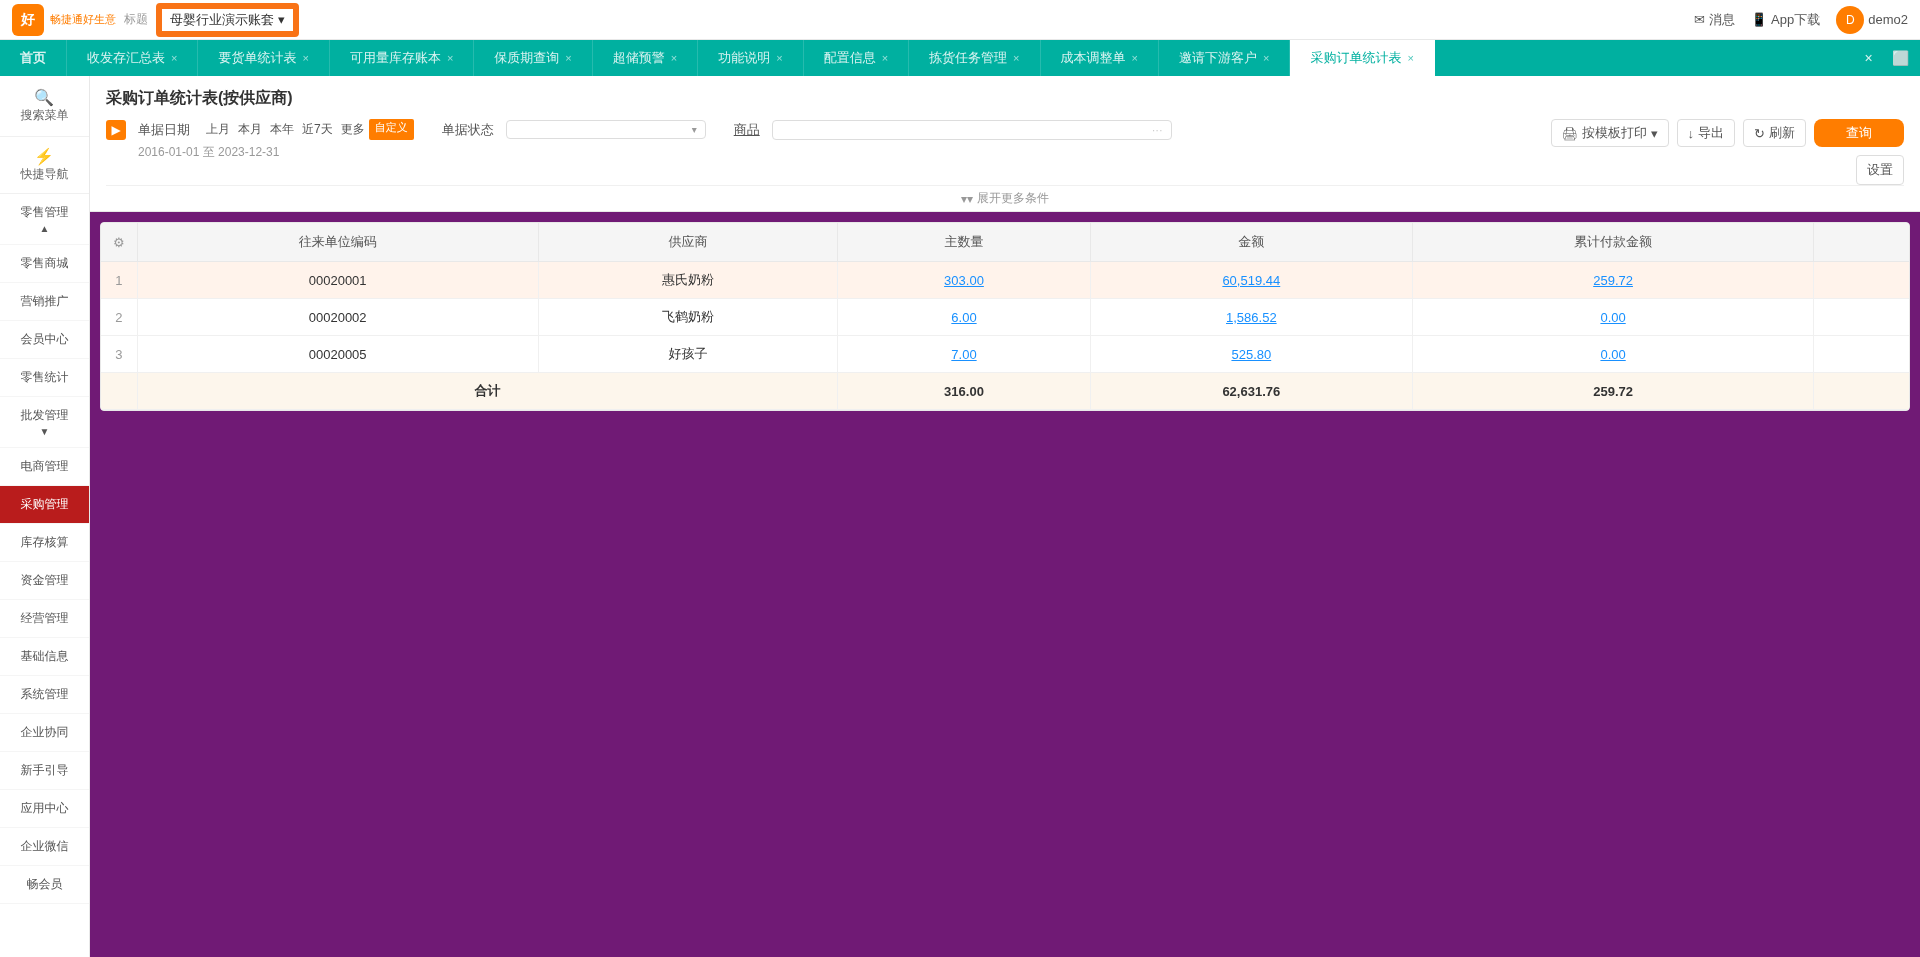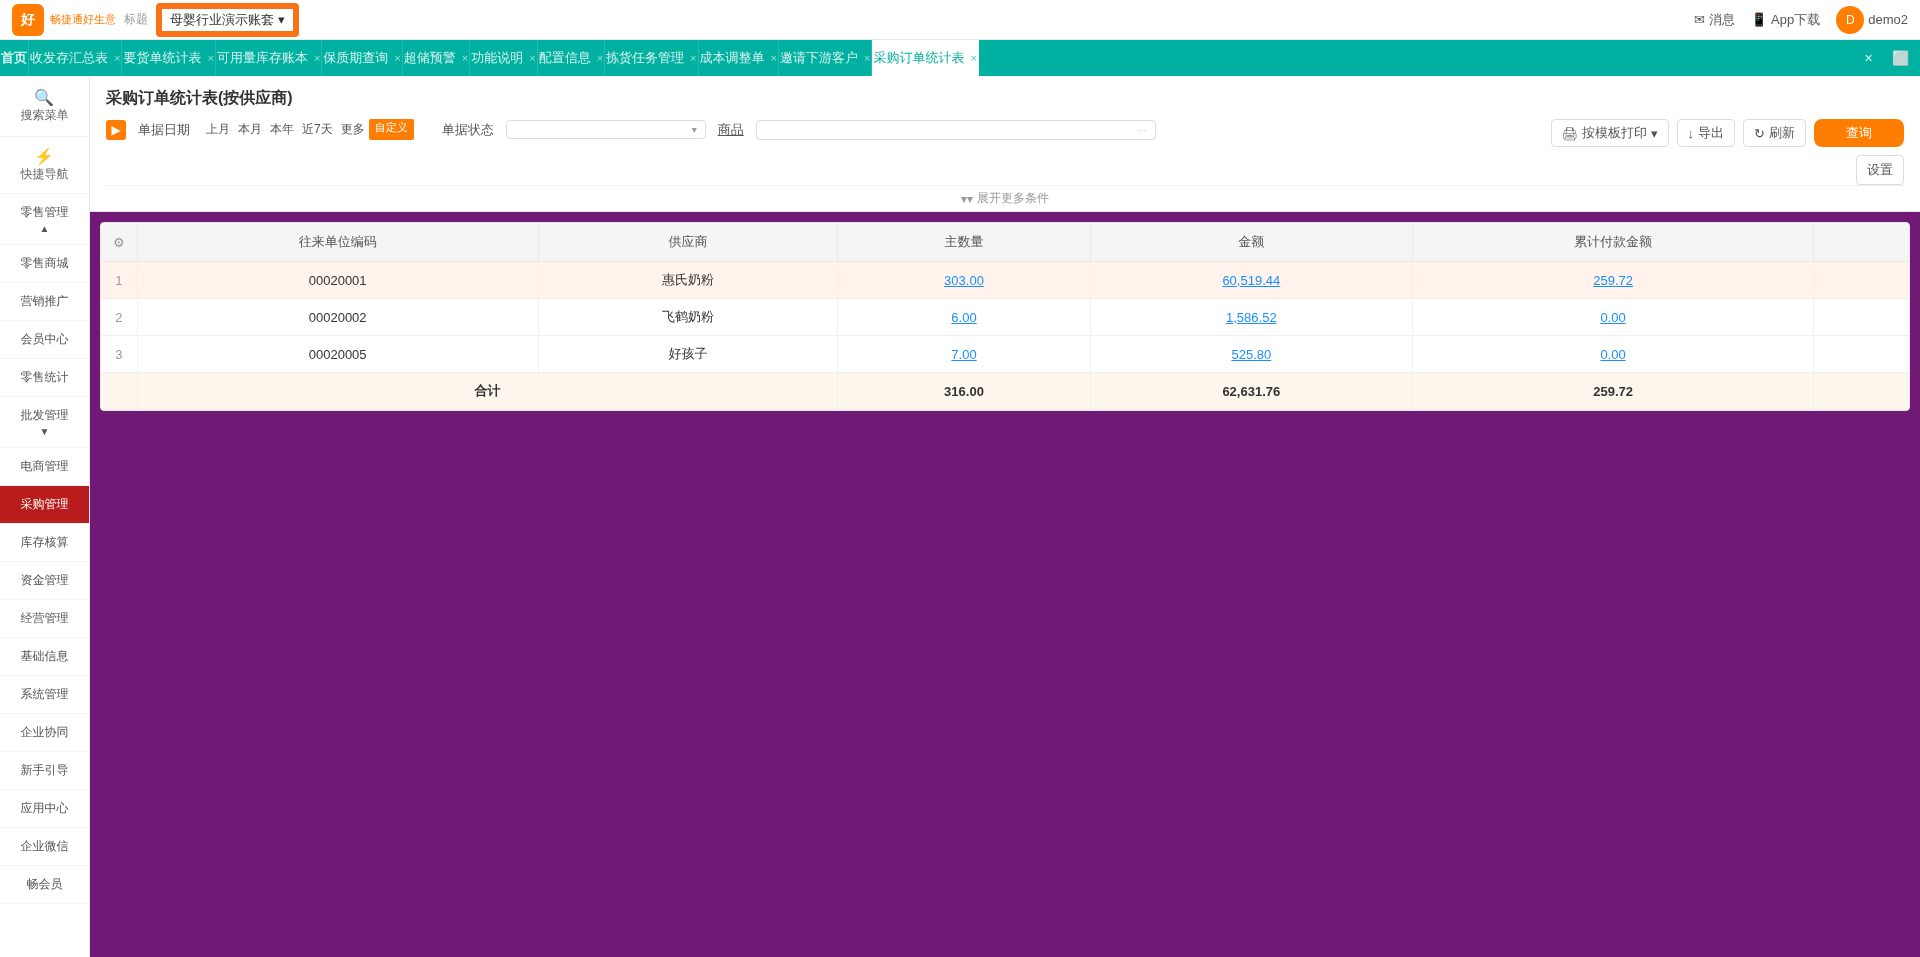--- a/index.html
+++ b/index.html
@@ -12,21 +12,21 @@
     .logo-icon { width: 32px; height: 32px; background: #ff7d00; border-radius: 6px; display: flex; align-items: center; justify-content: center; color: white; font-size: 14px; font-weight: bold; }
     .logo-text { font-size: 11px; color: #ff7d00; line-height: 1.2; }
     .breadcrumb-text { color: #999; font-size: 12px; }
     .workspace-selector { display: flex; align-items: center; gap: 4px; font-size: 13px; color: #333; cursor: pointer; border: 6px solid #f97316; border-radius: 4px; padding: 2px 8px; }
     .top-bar-right { display: flex; align-items: center; gap: 16px; }
     .top-right-item { display: flex; align-items: center; gap: 4px; font-size: 13px; color: #555; cursor: pointer; }
     .avatar { width: 28px; height: 28px; border-radius: 50%; background: #ff7d00; display: flex; align-items: center; justify-content: center; color: white; font-size: 12px; }
 
     
     .nav-tabs { background: #00b0a0; display: flex; align-items: center; height: 36px; overflow: hidden; }
-    .nav-tab { display: flex; align-items: center; gap: 4px; padding: 0 1px; height: 48px; color: rgba(255,255,255,0.85); font-size: 13px; cursor: pointer; white-space: nowrap; border-right: 1px solid rgba(255,255,255,0.15); }
+    .nav-tab { display: flex; align-items: center; gap: 4px; padding: 0 20px; height: 48px; color: rgba(255,255,255,0.85); font-size: 13px; cursor: pointer; white-space: nowrap; border-right: 1px solid rgba(255,255,255,0.15); }
     .nav-tab.active { background: #fff; color: #00b0a0; }
     .nav-tab .close-btn { font-size: 11px; opacity: 0.7; margin-left: 2px; }
     .nav-tab.home { font-weight: bold; }
     .nav-tab-actions { margin-left: auto; display: flex; }
     .nav-tab-action-btn { color: rgba(255,255,255,0.85); padding: 0 10px; height: 36px; display: flex; align-items: center; cursor: pointer; font-size: 14px; }
 
     
     .main-layout { display: flex; flex: 1; overflow: hidden; }
 
     
@@ -259,26 +259,27 @@
               <span class="date-quick-btn">更多</span>
               <span class="date-custom-badge">自定义</span>
             </div>
 
             <span style="margin-left:16px;" class="filter-label">单据状态</span>
             <div class="filter-select" style="min-width:200px;">
               <span></span>
               <span class="filter-select-arrow">▾</span>
             </div>
 
-            <span style="text-decoration:underline;" class="filter-label">商品</span>
+            <span style="margin-left:16px;text-decoration:underline;" class="filter-label">商品</span>
             <div class="filter-good" style="flex:1; min-width:200px; max-width:400px;">
               <span class="filter-good-label"></span>
               <span style="margin-left:auto; color:#ccc; font-size:11px;">···</span>
             </div>
           </div>
+          <div class="date-range" style="padding-left:32px; margin-top:-4px; margin-bottom:4px;">2016-01-01 至 2023-12-31</div>
         </div>
 
         <div style="display:flex; flex-direction:column; align-items:flex-end; gap:4px; padding-top:0;">
           <div style="display:flex; gap:8px; align-items:center;">
             <div class="toolbar-btn">
               <span>🖨</span>
               <span>按模板打印</span>
               <span>▾</span>
             </div>
             <div class="toolbar-btn">

